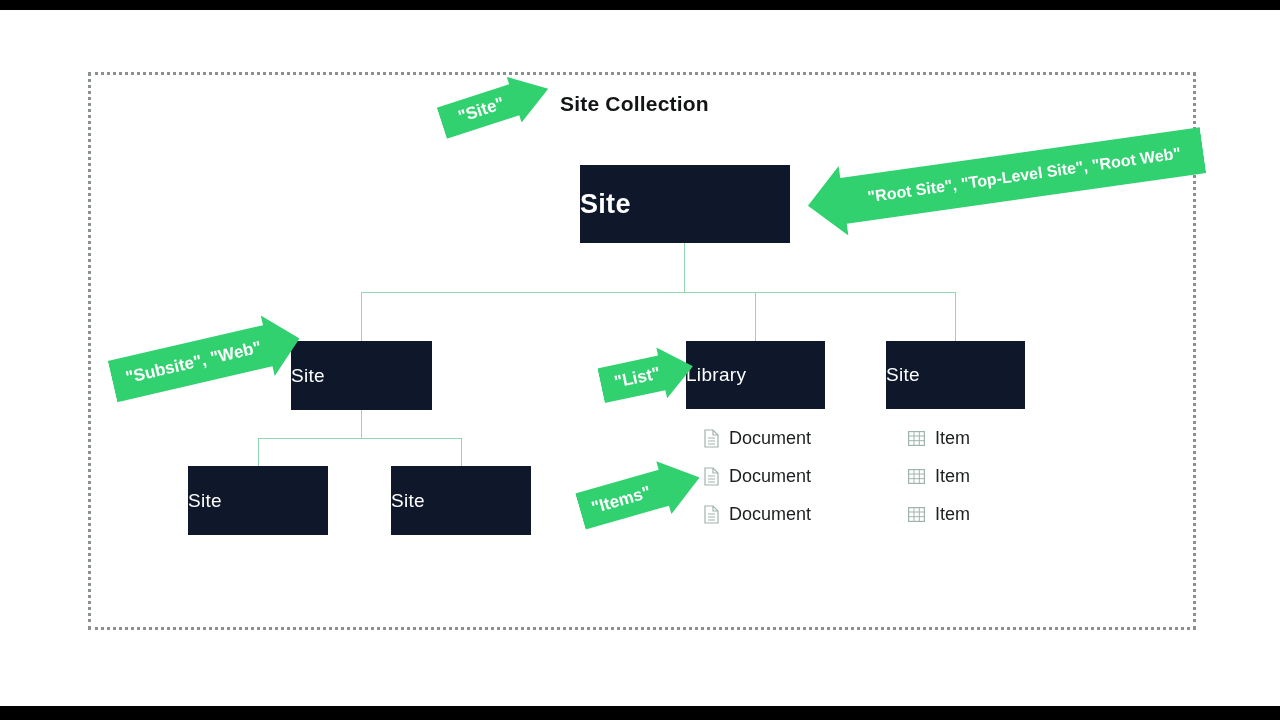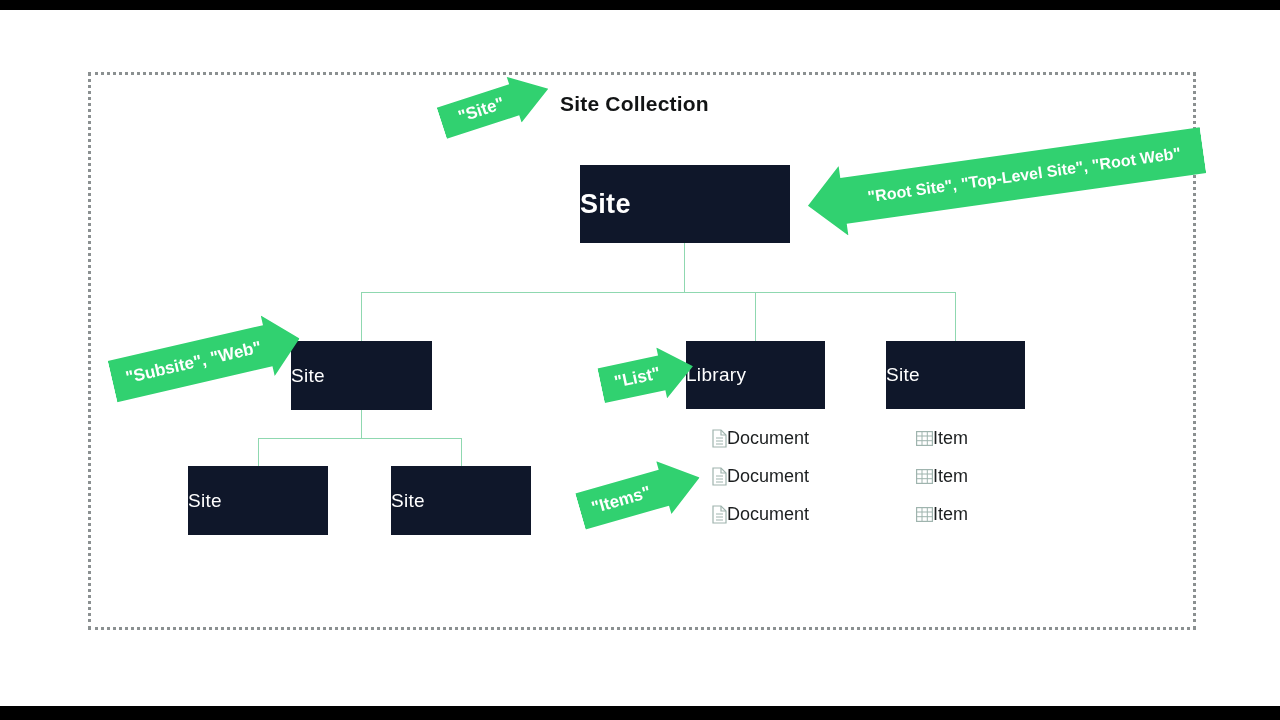--- a/index.html
+++ b/index.html
@@ -41,22 +41,22 @@
   #arrow-root   { left:806px; top:143px; width:399px; height:70px; transform:rotate(-8deg); font-size:16px; padding-left:38px; justify-content:center;
                   clip-path:polygon(100% 17%,9% 17%,9% 0,0 50%,9% 100%,9% 83%,100% 83%); }
   #arrow-subsite{ left:110px; top:329px; width:192px; height:62px; transform:rotate(-13deg); font-size:17px; padding-left:14px;
                   clip-path:polygon(0 16%,83% 16%,83% 0,100% 50%,83% 100%,83% 84%,0 84%); }
   #arrow-list   { left:600px; top:350px; width:94px;  height:52px; transform:rotate(-12deg); font-size:17px; padding-left:14px;
                   clip-path:polygon(0 16%,66% 16%,66% 0,100% 50%,66% 100%,66% 84%,0 84%); }
   #arrow-items  { left:578px; top:467px; width:124px; height:55px; transform:rotate(-16deg); font-size:17px; padding-left:12px;
                   clip-path:polygon(0 16%,70% 16%,70% 0,100% 50%,70% 100%,70% 84%,0 84%); }
 
   .item-row {
-    position:absolute; display:flex; align-items:center; 
-    height:24px; color:#1c1f20; font-size:18px;margin-left:8px;
+    position:absolute; display:flex; align-items:center; gap:10px;
+    height:24px; color:#1c1f20; font-size:18px;
   }
   .item-row .icon { display:flex; align-items:center; }
 </style>
 </head>
 <body>
 
 <div class="frame">
   <div class="letterbox top"></div>
   <div class="letterbox bottom"></div>
 

